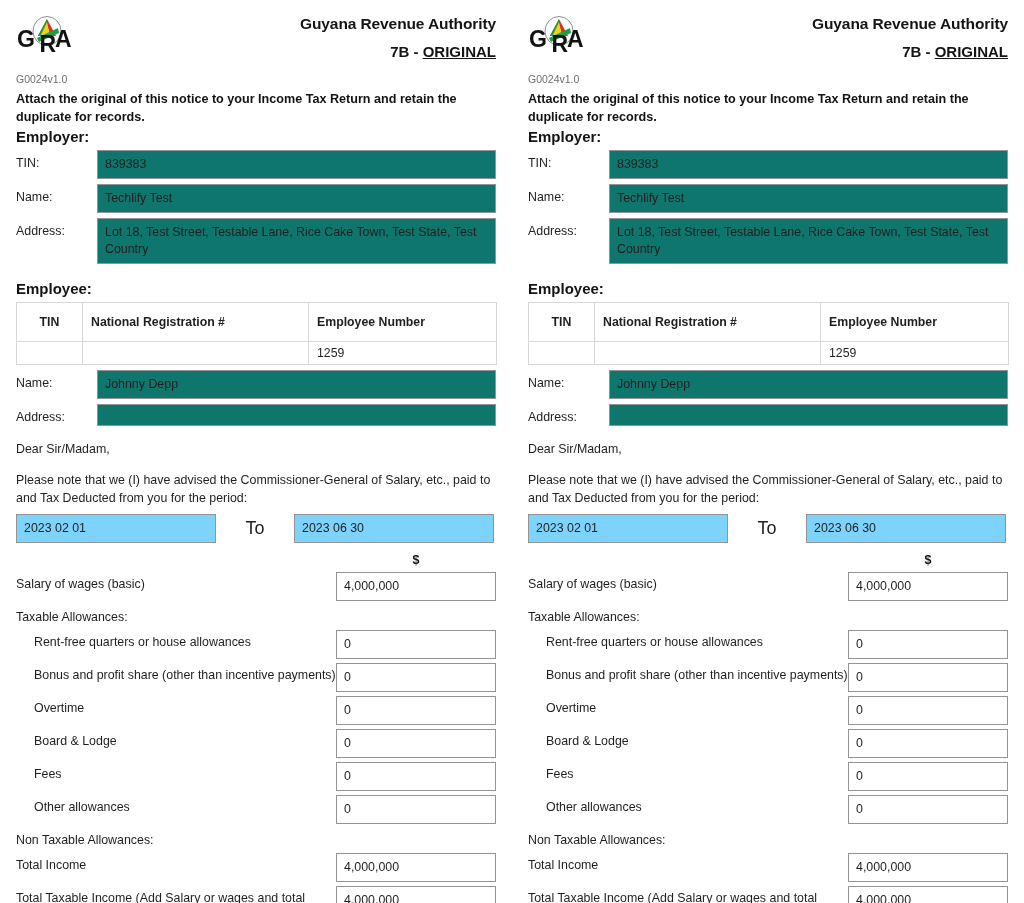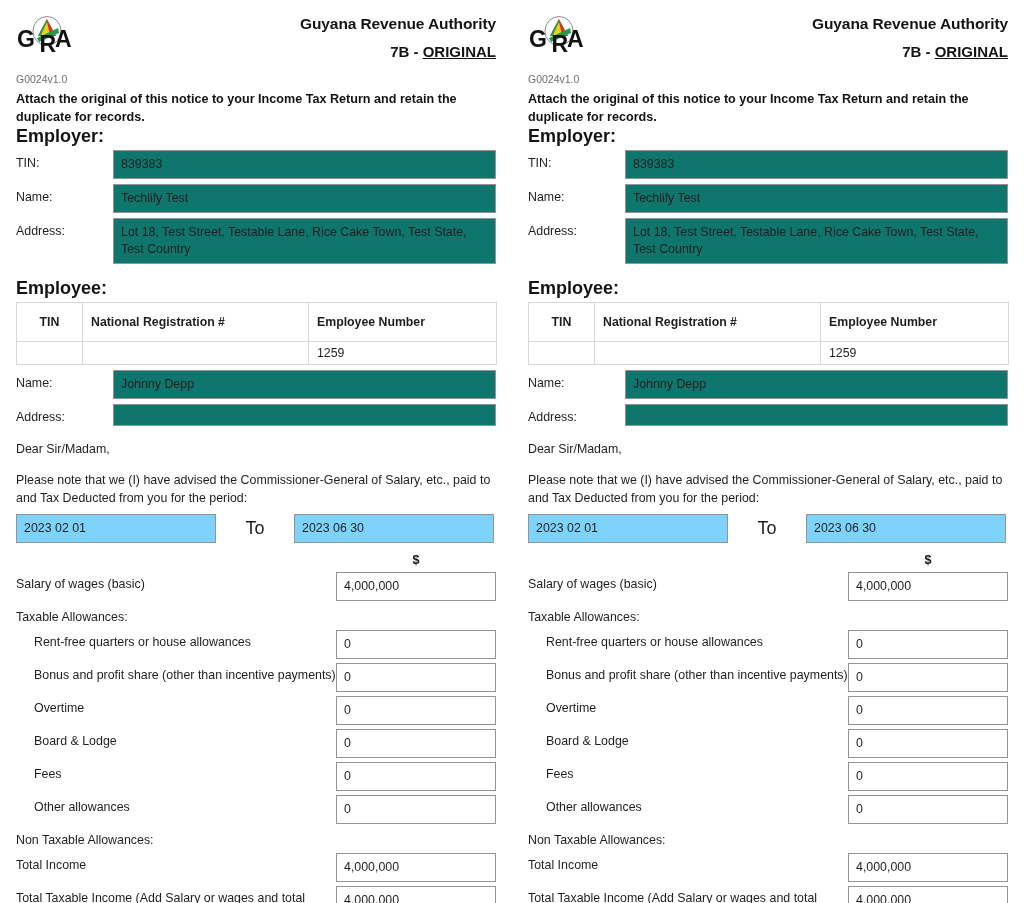--- a/index.html
+++ b/index.html
@@ -61,33 +61,32 @@
   }
   .notice {
     font-size: 12.6px;
     font-weight: bold;
     line-height: 17.5px;
     margin-top: 5px;
     color: #141414;
     max-width: 474px;
   }
   .sec-label {
-    font-size: 18px;
+    font-size: 15px;
     font-weight: bold;
     line-height: 17px;
     margin-top: 2px;
     color: #141414;
   }
 
   
   .frow {
     display: flex;
     align-items: flex-start;
     margin-top: 5px;
-    gap: 16px;
   }
   .frow .lbl {
     width: 81px;
     flex: 0 0 81px;
     font-size: 12.4px;
     line-height: 17px;
     padding-top: 5px;
     color: #1f1f1f;
   }
   .box {

